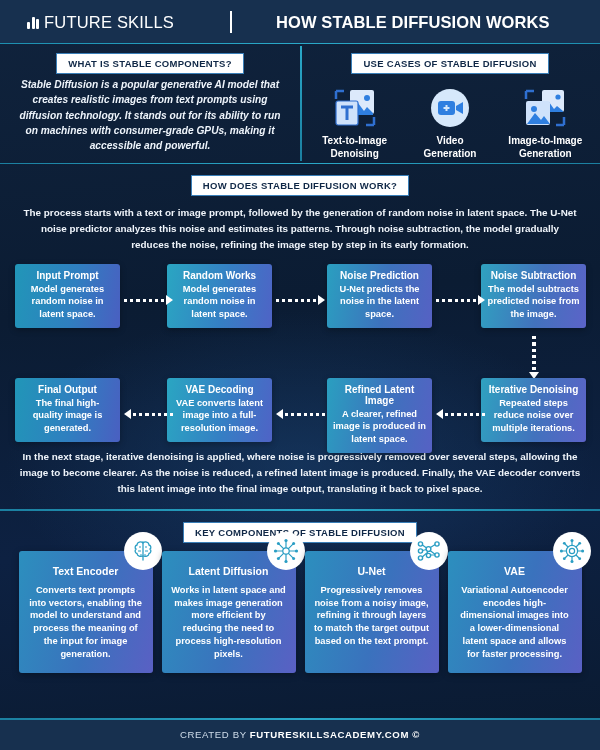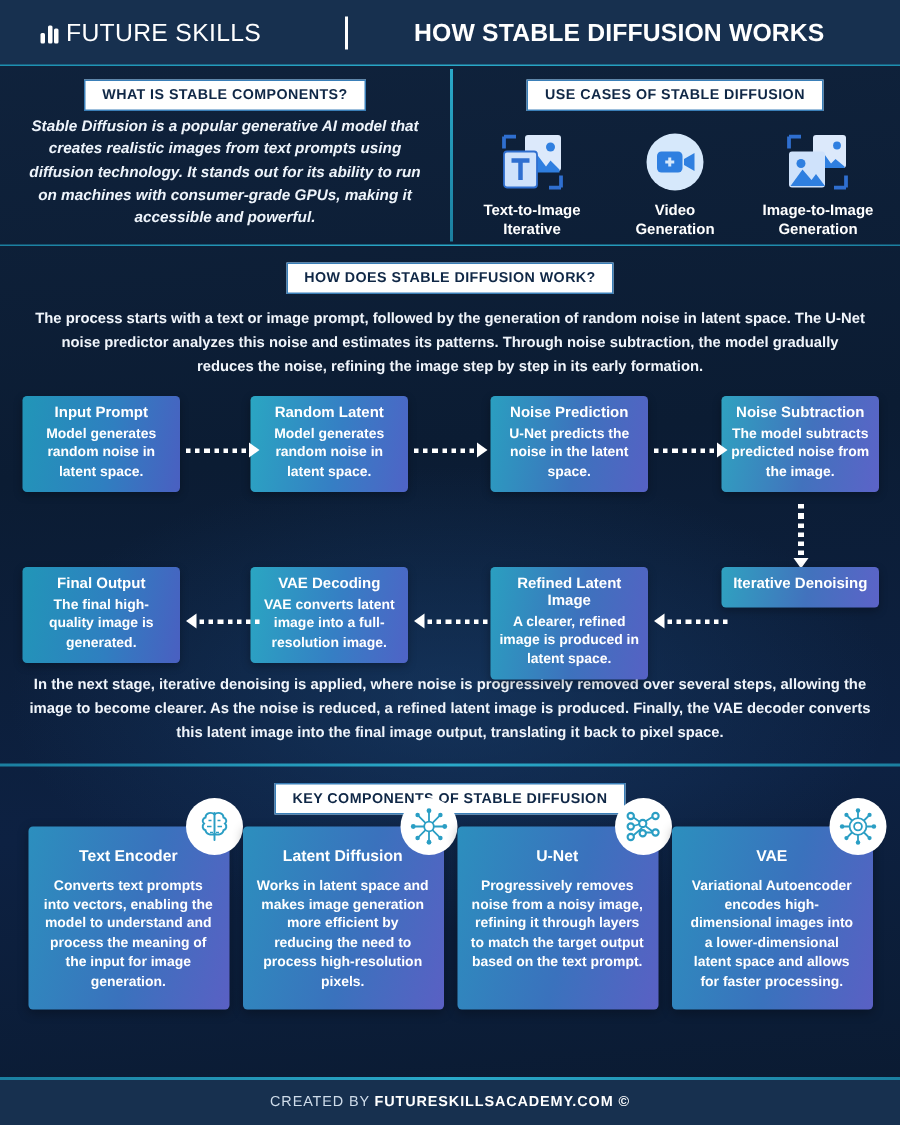--- a/index.html
+++ b/index.html
@@ -143,21 +143,21 @@
             <svg width="46" height="42" viewBox="0 0 46 42">
               <path d="M4 4h8M4 4v8" stroke="#2f6fd0" stroke-width="2.5" fill="none"></path>
               <path d="M42 38h-8M42 38v-8" stroke="#2f6fd0" stroke-width="2.5" fill="none"></path>
               <rect x="18" y="3" width="24" height="24" rx="2" fill="#dce9fb"></rect>
               <circle cx="35" cy="11" r="3" fill="#2f7fe0"></circle>
               <path d="M19 26l7-10 6 8 3-4 6 6v2H19z" fill="#2f7fe0"></path>
               <rect x="4" y="14" width="22" height="24" rx="2" fill="#cfe2fb" stroke="#2f6fd0" stroke-width="1.2"></rect>
               <path d="M9 20h12M15 20v13" stroke="#2f6fd0" stroke-width="3" fill="none"></path>
             </svg>
           </div>
-          <div class="uc-label">Text-to-Image Iterative</div>
+          <div class="uc-label">Text-to-Image Denoising</div>
         </div>
 
         <div class="uc">
           <div class="uc-icon">
             <svg width="46" height="46" viewBox="0 0 46 46">
               <circle cx="23" cy="23" r="19" fill="#d6e8fb"></circle>
               <rect x="11" y="16" width="17" height="14" rx="3" fill="#2f7fe0"></rect>
               <path d="M29 21l7-4v12l-7-4z" fill="#2f7fe0"></path>
               <path d="M19.5 20v6M16.5 23h6" stroke="#d6e8fb" stroke-width="2"></path>
             </svg>
@@ -190,21 +190,21 @@
   </div>
   <div class="para">The process starts with a text or image prompt, followed by the generation of random noise in latent space. The U-Net noise predictor analyzes this noise and estimates its patterns. Through noise subtraction, the model gradually reduces the noise, refining the image step by step in its early formation.</div>
 
   <div class="flow">
 
     <div class="card" style="left:15px; top:0;">
       <div class="card-title">Input Prompt</div>
       <div class="card-desc">Model generates random noise in latent space.</div>
     </div>
     <div class="card t2" style="left:167px; top:0;">
-      <div class="card-title">Random Latent</div>
+      <div class="card-title">Random Works</div>
       <div class="card-desc">Model generates random noise in latent space.</div>
     </div>
     <div class="card t3" style="left:327px; top:0;">
       <div class="card-title">Noise Prediction</div>
       <div class="card-desc">U-Net predicts the noise in the latent space.</div>
     </div>
     <div class="card t4" style="left:481px; top:0;">
       <div class="card-title">Noise Subtraction</div>
       <div class="card-desc">The model subtracts predicted noise from the image.</div>
     </div>
@@ -264,20 +264,21 @@
     <div class="card t2" style="left:167px; top:114px;">
       <div class="card-title">VAE Decoding</div>
       <div class="card-desc">VAE converts latent image into a full-resolution image.</div>
     </div>
     <div class="card t3" style="left:327px; top:114px;">
       <div class="card-title">Refined Latent Image</div>
       <div class="card-desc">A clearer, refined image is produced in latent space.</div>
     </div>
     <div class="card t4" style="left:481px; top:114px;">
       <div class="card-title">Iterative Denoising</div>
+      <div class="card-desc">Repeated steps reduce noise over multiple iterations.</div>
     </div>
 
     <div class="conn" style="left:124px; top:145px;">
       <span class="arrow-l"></span>
         <span class="dots">
           <span></span>
           <span></span>
           <span></span>
           <span></span>
           <span></span>

